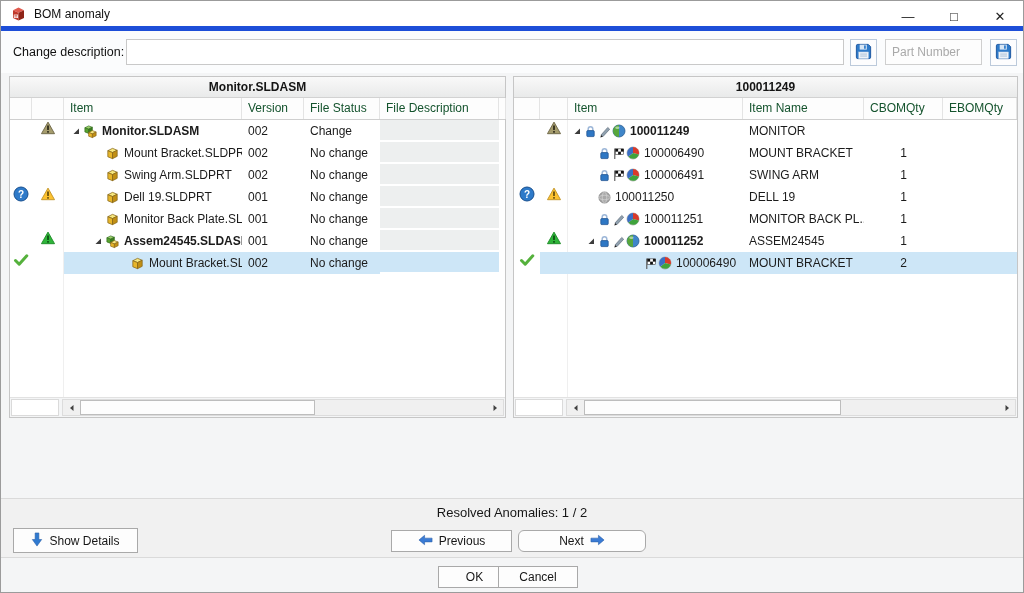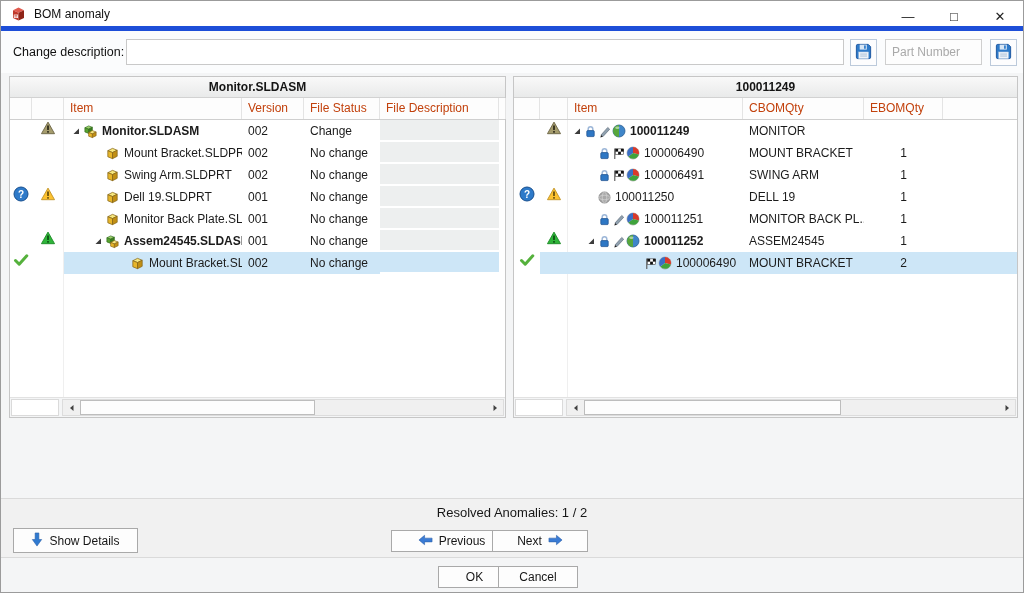--- a/index.html
+++ b/index.html
@@ -29,21 +29,21 @@
     background:#fdfdfd;font-family:"Liberation Sans",sans-serif;font-size:12px;padding:0 6px;outline:none;}
   .pn-input::placeholder{color:#a9a9a9;}
   
   .panel{position:absolute;top:75px;height:342px;background:#fff;border:1px solid #c6c6c6;
     display:flex;flex-direction:column;}
   .panel.lp{left:8px;width:497px;}
   .panel.rp{left:512px;width:505px;}
   .panel-title{height:21px;background:linear-gradient(#f9f9f9,#e9eaea);border-bottom:1px solid #d2d2d2;
     text-align:center;line-height:20px;font-weight:bold;font-size:12px;color:#141414;}
   .grid-head{display:grid;height:22px;background:#fdfdfd;border-bottom:1px solid #cfcfcf;}
-  .grid-head .hcell{line-height:21px;padding-left:6px;color:#c2410c;border-right:1px solid #e4e4e4;
+  .grid-head .hcell{line-height:21px;padding-left:6px;color:#14532d;border-right:1px solid #e4e4e4;
     overflow:hidden;white-space:nowrap;}
   .lp .grid-head,.lp .row{grid-template-columns:22px 32px 178px 62px 76px 119px 1fr;}
   .rp .grid-head,.rp .row{grid-template-columns:26px 28px 175px 121px 79px 1fr;}
   .rows{flex:1;position:relative;overflow:hidden;}
   .rows::before{content:"";position:absolute;left:53px;top:0;bottom:0;width:1px;background:#efefef;}
   .row{display:grid;height:22px;}
   .cell{height:22px;line-height:22px;overflow:hidden;white-space:nowrap;position:relative;}
   .cell.txt{padding-left:6px;}
   .cell.ctr{text-align:center;}
   .cell.icn{display:flex;align-items:center;justify-content:center;}
@@ -66,21 +66,21 @@
   .lp .sb-thumb{left:0;width:58%;}
   .rp .sb-thumb{left:0;width:62%;}
   
   .footer{position:absolute;left:0;top:497px;width:100%;height:60px;background:#f1f1f1;
     border-top:1px solid #dadada;border-bottom:1px solid #dadada;}
   .resolved{position:absolute;left:0;top:6px;width:100%;text-align:center;font-weight:normal;font-size:13px;color:#161616;}
   .btn{background:#fdfdfd;border:1px solid #a9a9a9;font-family:"Liberation Sans",sans-serif;
     font-size:12px;color:#161616;display:flex;align-items:center;justify-content:center;gap:6px;padding:0;}
   .btn-show{position:absolute;left:12px;top:29px;width:125px;height:25px;}
   .btn-prev{position:absolute;left:390px;top:31px;width:121px;height:22px;}
-  .btn-next{position:absolute;left:491px;top:31px;width:96px;height:22px;}
+  .btn-next{position:absolute;left:517px;top:31px;width:128px;height:22px;border-radius:6px;}
   .btn-ok{position:absolute;left:437px;top:565px;width:73px;height:22px;}
   .btn-cancel{position:absolute;left:497px;top:565px;width:80px;height:22px;}
 </style>
 </head>
 <body>
 
 <div class="window">
 
   <div class="titlebar">
     <span class="app-icon">
@@ -321,20 +321,21 @@
       </div>
     </div>
   </div>
 
   <div class="panel rp">
     <div class="panel-title">100011249</div>
     <div class="grid-head">
       <div class="hcell"></div>
       <div class="hcell"></div>
       <div class="hcell">Item</div>
+      <div class="hcell">Item Name</div>
       <div class="hcell">CBOMQty</div>
       <div class="hcell">EBOMQty</div>
     </div>
     <div class="rows" id="rp-rows">
         <div class="row">
           <div class="cell icn c0"></div>
           <div class="cell icn c1">
             <span><svg width="16" height="14" viewBox="0 0 16 15">
                 <polygon points="8,1.2 15,13.6 1,13.6" fill="#a59c6d" stroke="#6e6647"></polygon>
                 <rect x="7.2" y="4.8" width="1.6" height="4.8" fill="#17140a"></rect>

